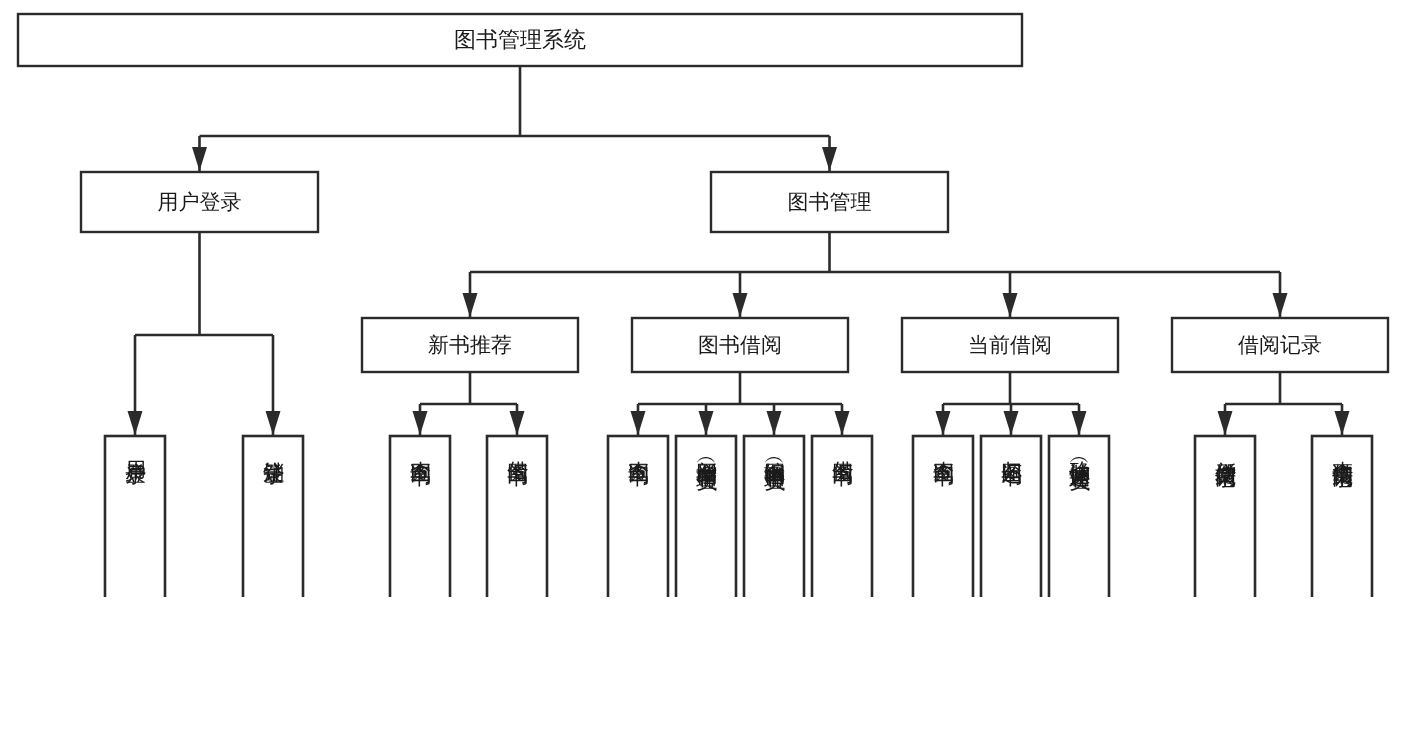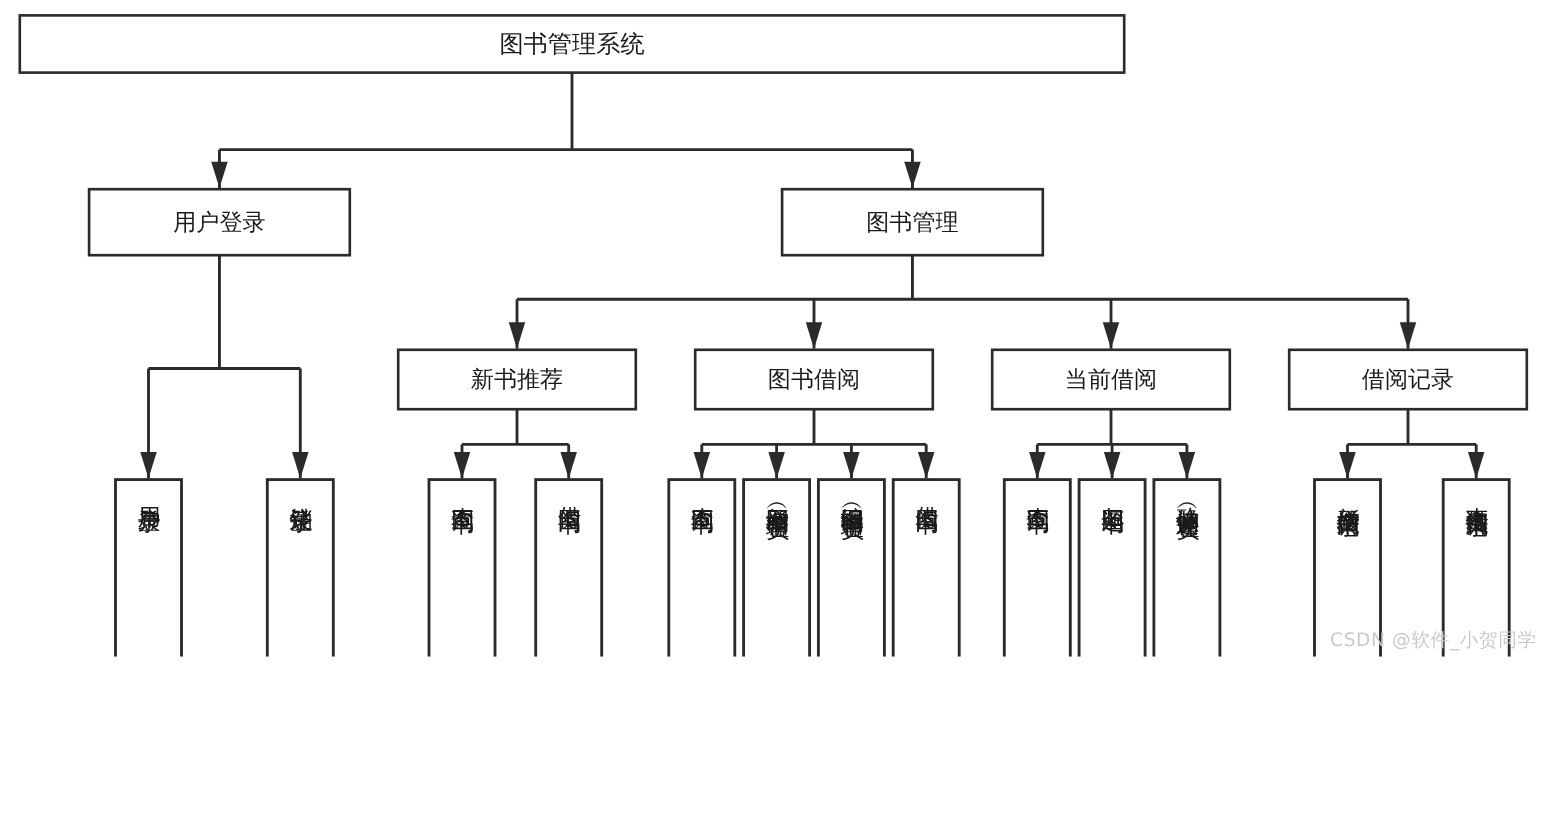--- a/index.html
+++ b/index.html
@@ -248,14 +248,13 @@
             </div></foreignObject>
         </g>
         <g>
           <rect x="1312" y="436" width="60" height="298" class="node-rect leaf"></rect>
           <foreignObject x="1312" y="442" width="60" height="288" class="vlabel-fo"><div class="vlabel" xmlns="http://www.w3.org/1999/xhtml">
               <span>查询借阅记录</span>
             </div></foreignObject>
         </g>
       </g>
   </svg>
-  <div class="watermark">CSDN @软件_小贺同学</div>
 </div>
 
 </body></html>

